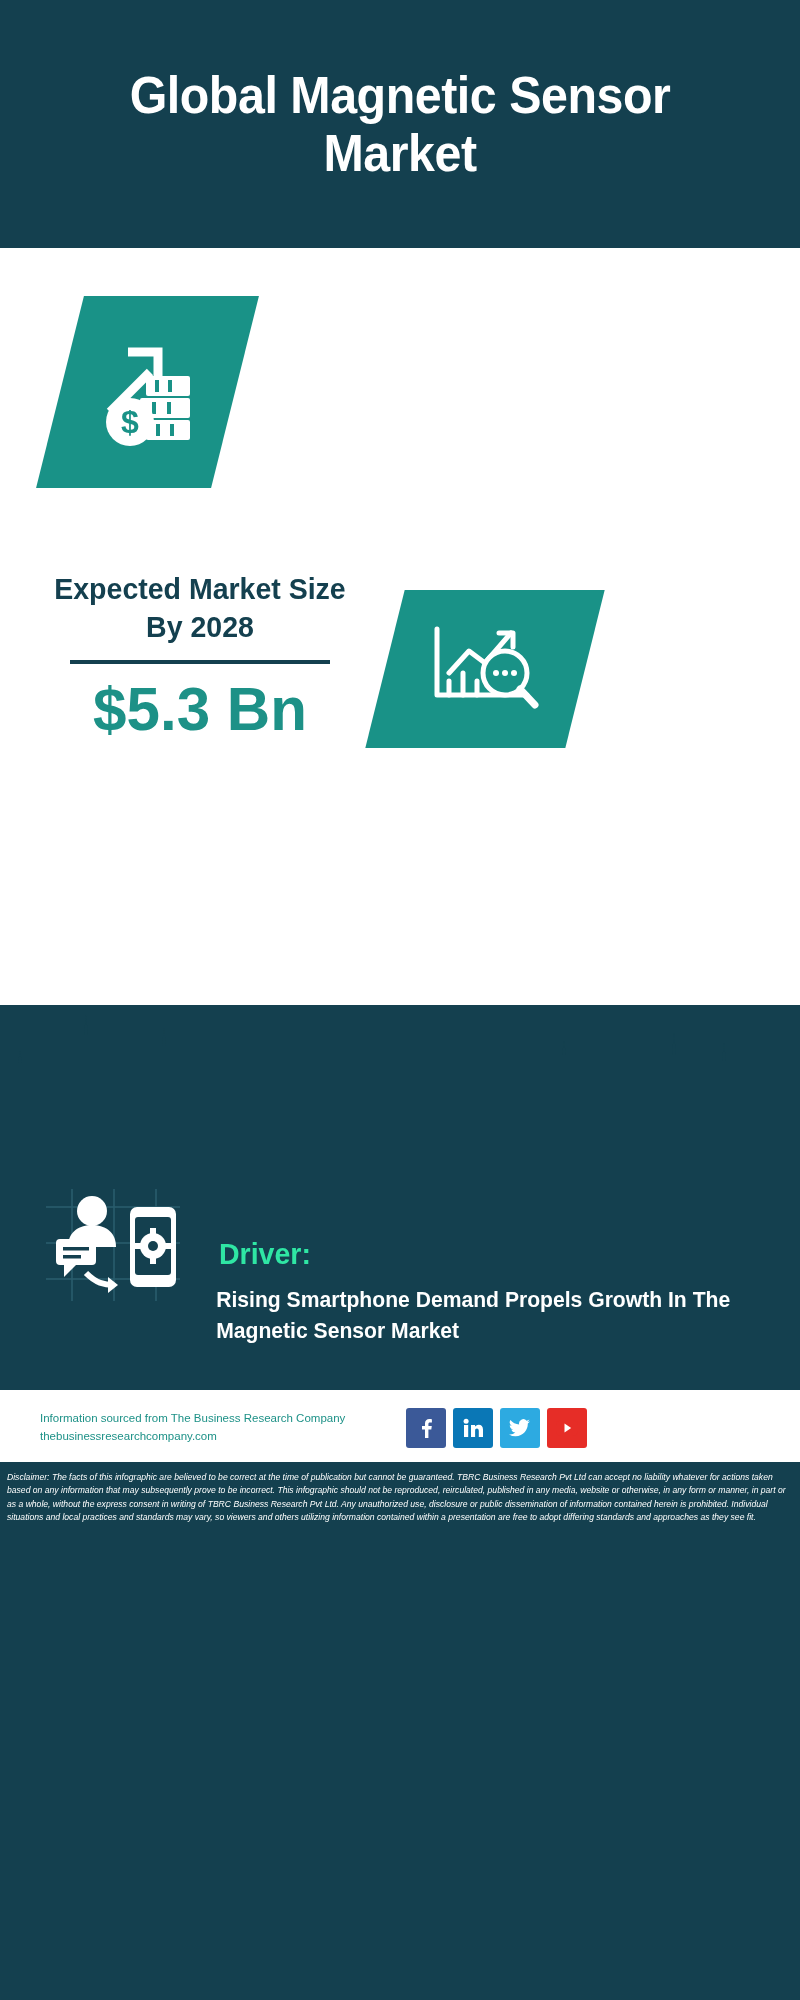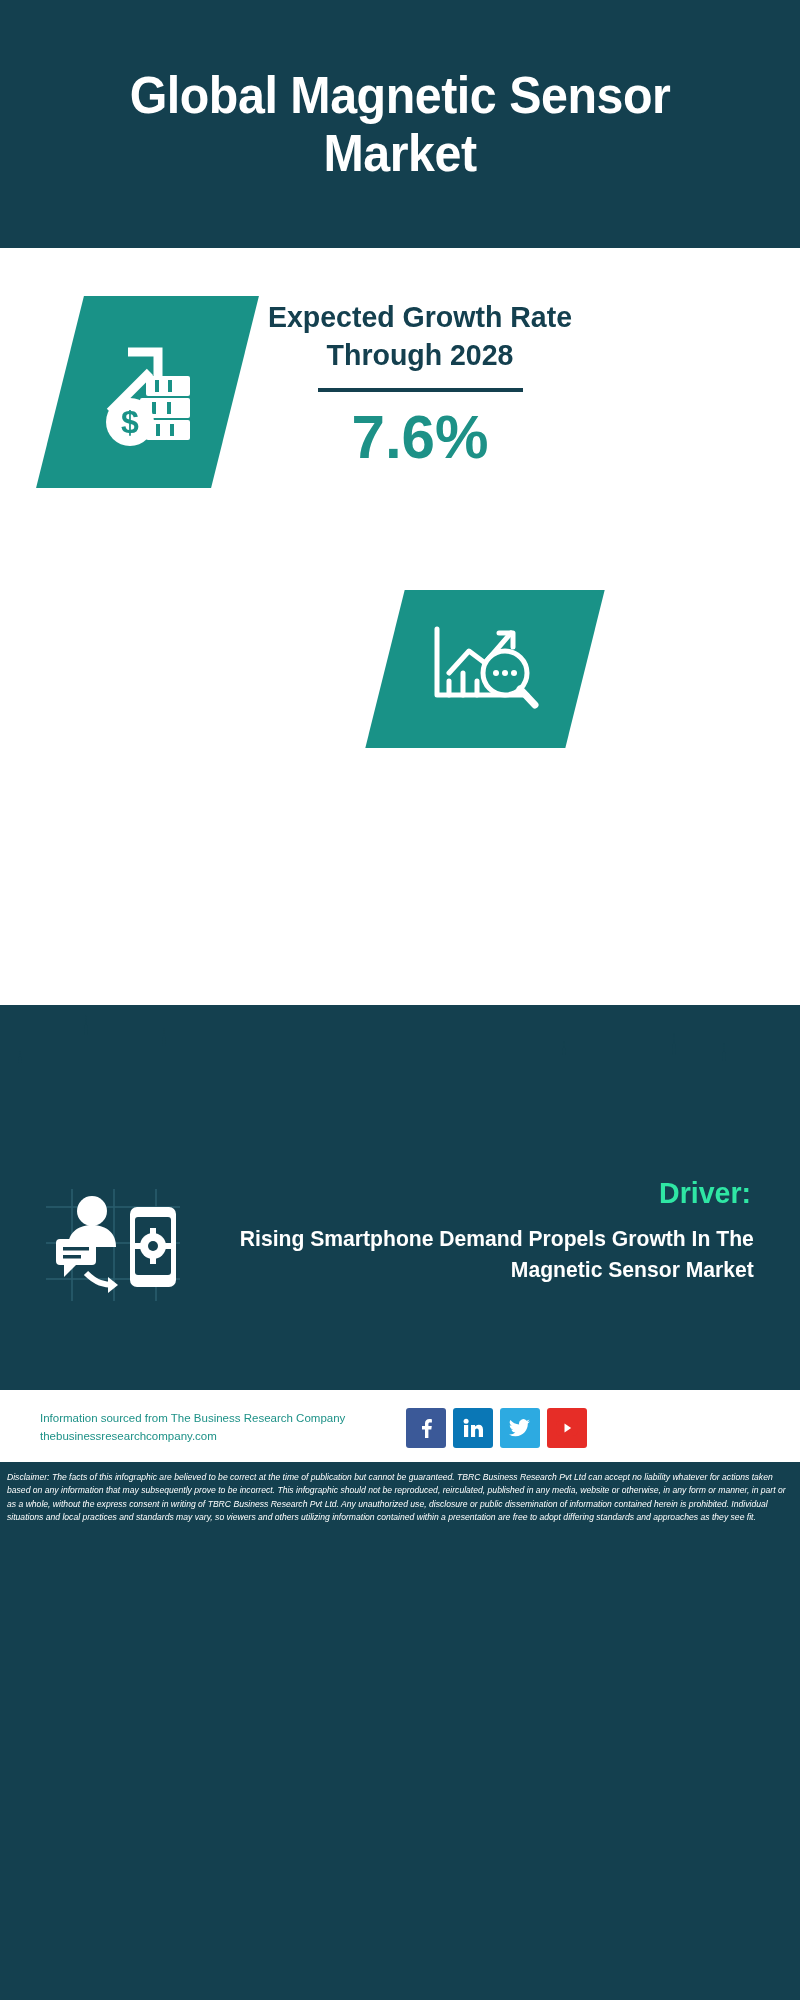--- a/index.html
+++ b/index.html
@@ -53,21 +53,21 @@
   .block-size{position:absolute;left:35px;top:570px;width:330px;}
   .block-size .rule{width:260px;}
 
   
   .dark{
     position:absolute;left:0;top:1005px;width:800px;height:1385px;
     background:#14404f;
   }
   .skyline{position:absolute;left:0;top:1005px;width:800px;height:105px;display:block;}
   .driver-icon{position:absolute;left:38px;top:1185px;width:150px;height:120px;}
-  .driver-text{position:absolute;left:205px;top:1175px;width:560px;text-align:right;}
+  .driver-text{position:absolute;left:205px;top:1236px;width:560px;text-align:left;}
   .driver-label{
     color:#2fe6a4;font-weight:bold;font-size:30px;line-height:1.2;margin-bottom:12px;
     transform:scaleX(0.95);
   }
   .driver-body{
     color:#ffffff;font-weight:bold;font-size:22px;line-height:1.42;
     transform:scaleX(0.96);
   }
 
   .green-rule{
@@ -139,26 +139,26 @@
           <rect x="79" y="72" width="4" height="12"></rect>
           <rect x="68" y="94" width="4" height="12"></rect>
           <rect x="82" y="94" width="4" height="12"></rect>
         </g>
         <circle cx="42" cy="92" r="24" fill="#ffffff"></circle>
         <text x="42" y="103" font-family="Liberation Sans, sans-serif" font-size="32" font-weight="bold" fill="#199287" text-anchor="middle">$</text>
       </svg>
     </span>
   </div>
 
-  <div class="block-growth">
-    <div class="stat-label">Expected Growth Rate Through 2028</div>
+
+  <div class="block-size">
+    <div class="stat-label">Expected Market Size By 2028</div>
     <div class="rule"></div>
-    <div class="stat-value">7.6%</div>
-  </div>
-
+    <div class="stat-value">$5.3 Bn</div>
+  </div>
 
   <div class="par par-size">
     <span class="glyph">
       <svg width="124" height="104" viewBox="0 0 124 104">
         <g fill="none" stroke="#ffffff" stroke-width="5" stroke-linecap="round" stroke-linejoin="round">
           <path d="M14 14 L14 80 L104 80"></path>
           <polyline points="26,58 46,36 62,48 88,18"></polyline>
           <polyline points="76,18 90,18 90,32"></polyline>
           <path d="M26 80 L26 66"></path>
           <path d="M40 80 L40 58"></path>

